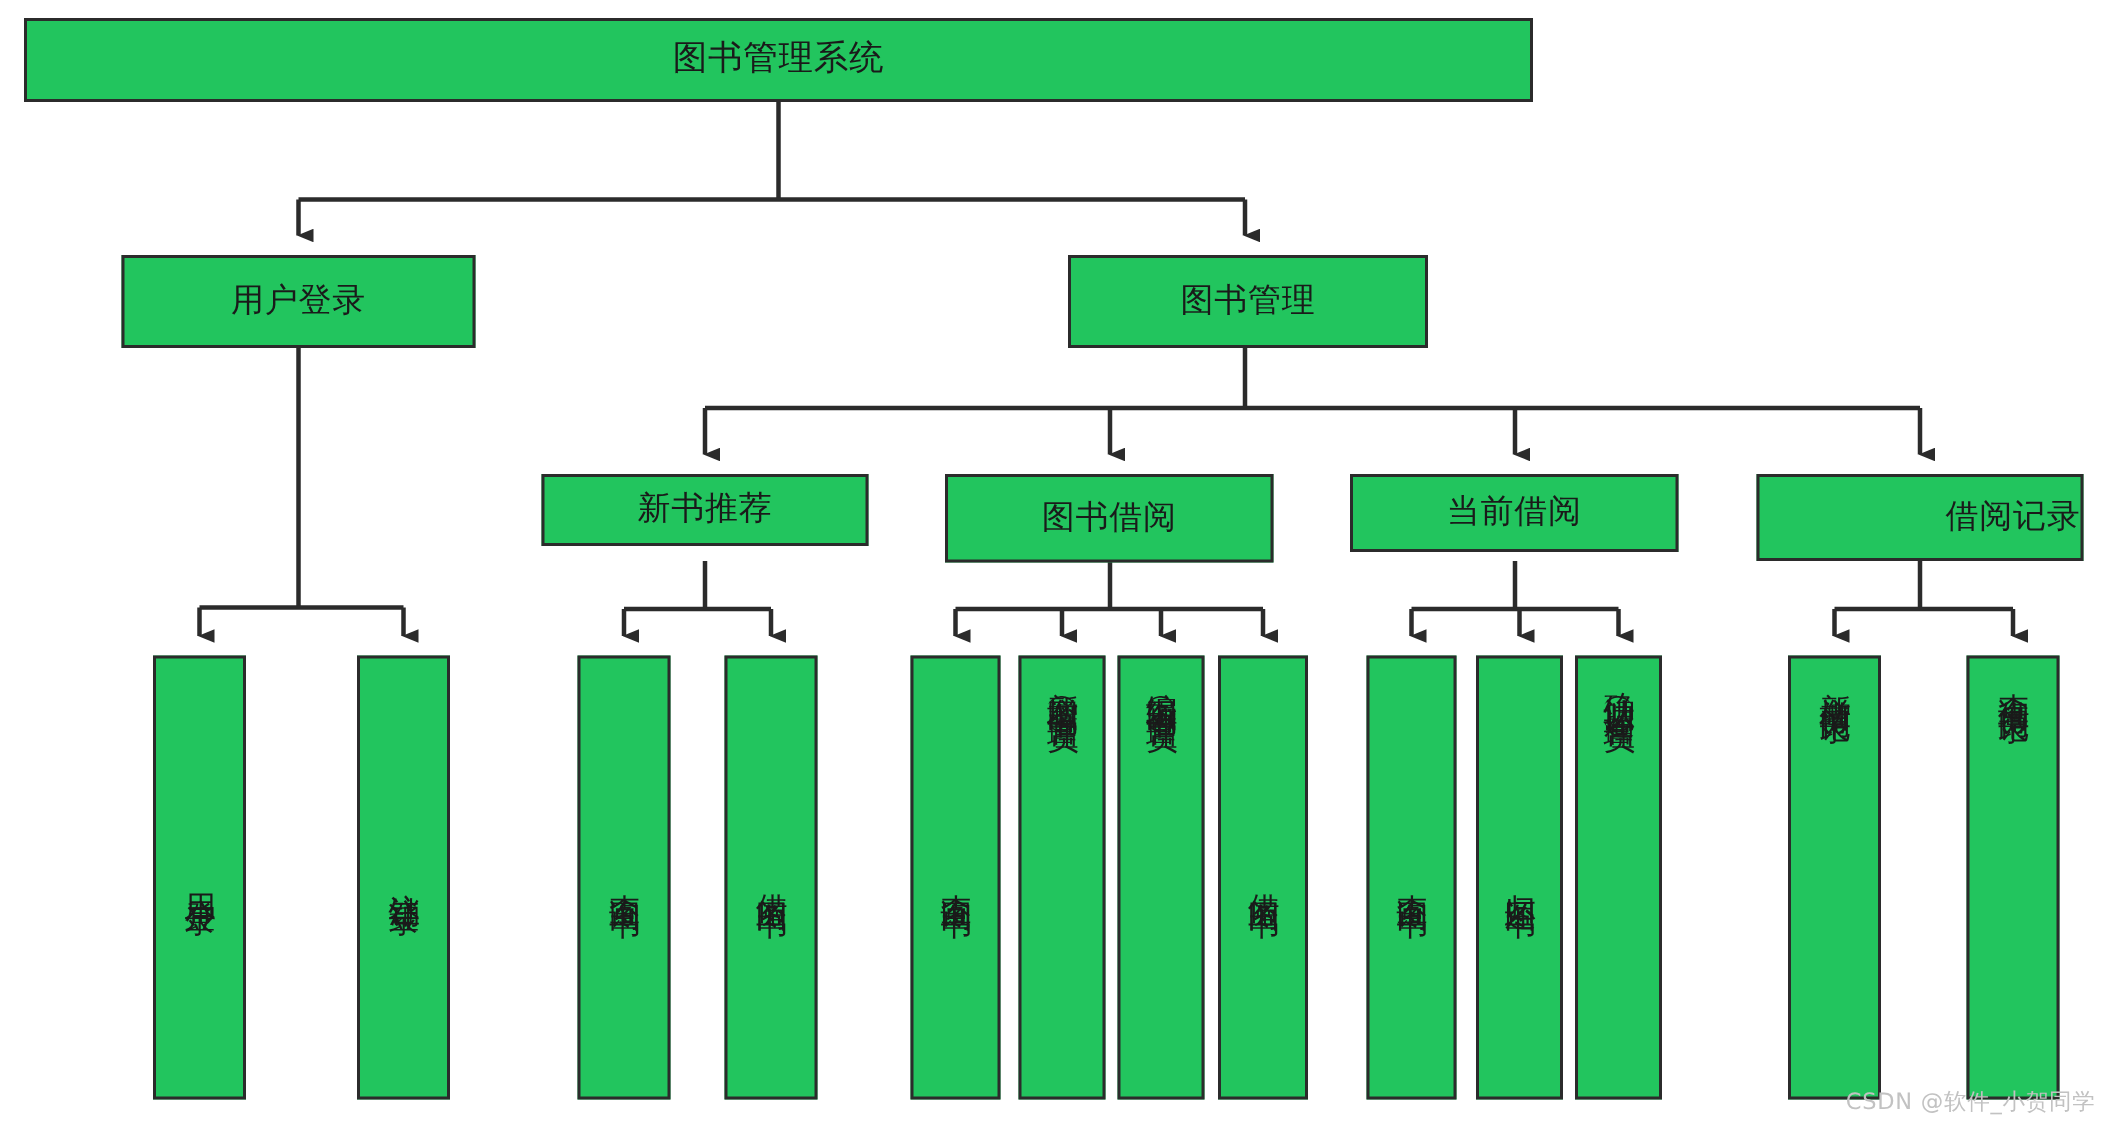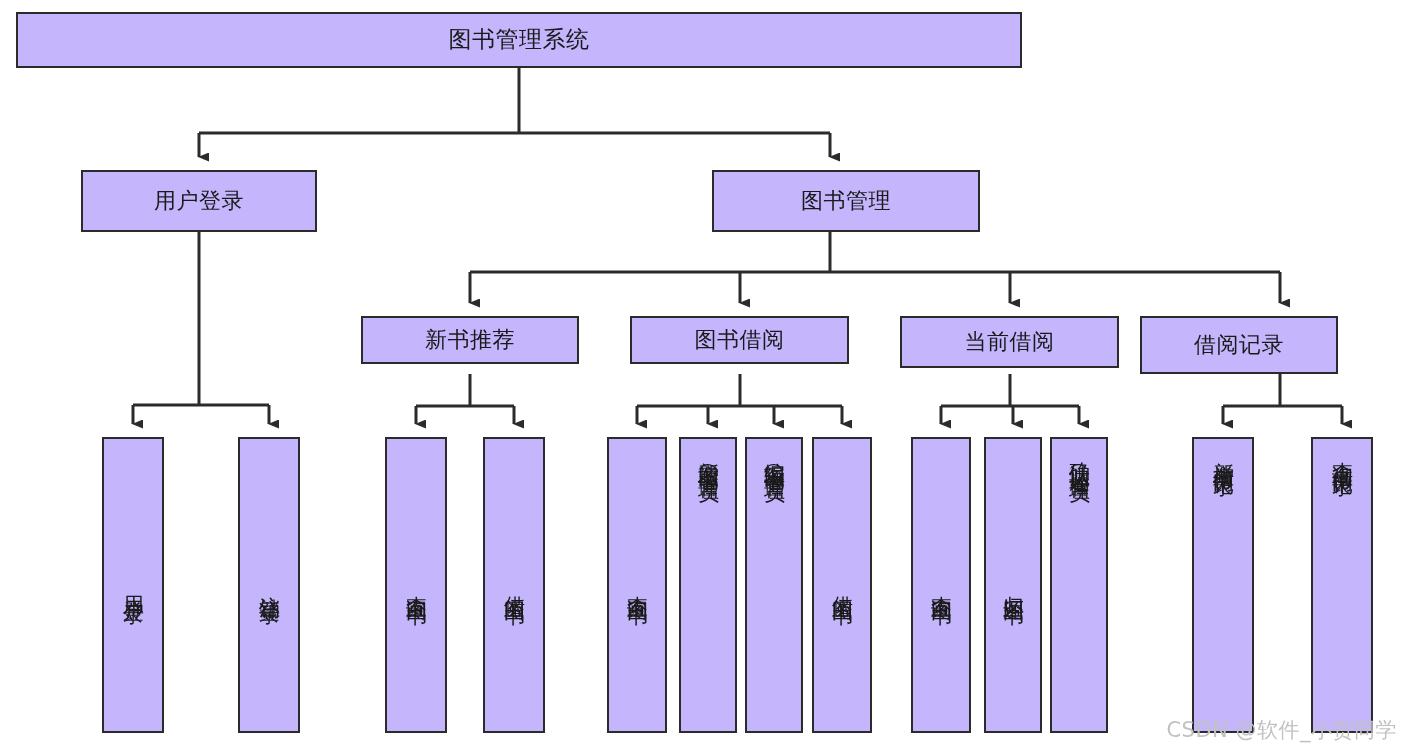--- a/index.html
+++ b/index.html
@@ -22,21 +22,21 @@
     position: absolute;
     left: 0;
     top: 0;
     width: 1405px;
     height: 747px;
     pointer-events: none;
   }
   .node {
     position: absolute;
     box-sizing: border-box;
-    background: #c4b5fd;
+    background: #22c55e;
     border: 2px solid #2b2b2b;
     display: flex;
     align-items: center;
     justify-content: center;
     color: #1b1b1b;
     z-index: 2;
   }
   .node-label {
     display: block;
     text-align: center;
@@ -70,21 +70,21 @@
   }
   
   .node.leaf.short {
     align-items: center;
     padding-top: 0;
   }
   #watermark {
     position: absolute;
     right: 8px;
     bottom: 3px;
-    font-size: 21px;
+    font-size: 15px;
     color: #c2c2c2;
     letter-spacing: 0.5px;
     z-index: 5;
     white-space: nowrap;
   }
 </style>
 </head>
 <body>
 
 <div id="diagram-root">
@@ -132,33 +132,33 @@
       </g>
   </svg>
 
   <div id="node-layer">
       <div class="node horiz root" style="left: 16px; top: 12px; width: 1006px; height: 56px;">
         <span class="node-label">图书管理系统</span>
       </div>
       <div class="node horiz" style="left: 81px; top: 170px; width: 236px; height: 62px;">
         <span class="node-label">用户登录</span>
       </div>
-      <div class="node horiz" style="left: 712px; top: 170px; width: 268px; height: 62px;">
+      <div class="node horiz" style="left: 712px; top: 170px; width: 240px; height: 62px;">
         <span class="node-label">图书管理</span>
       </div>
       <div class="node horiz" style="left: 361px; top: 316px; width: 218px; height: 48px;">
         <span class="node-label">新书推荐</span>
       </div>
-      <div class="node horiz" style="left: 630px; top: 316px; width: 219px; height: 48px;">
+      <div class="node horiz" style="left: 630px; top: 316px; width: 219px; height: 59px;">
         <span class="node-label">图书借阅</span>
       </div>
       <div class="node horiz" style="left: 900px; top: 316px; width: 219px; height: 52px;">
         <span class="node-label">当前借阅</span>
       </div>
-      <div class="node horiz" style="left: 1140px; top: 316px; width: 198px; height: 58px;">
+      <div class="node horiz" style="left: 1171px; top: 316px; width: 218px; height: 58px; justify-content: flex-end;">
         <span class="node-label">借阅记录</span>
       </div>
       <div class="node leaf short" style="left: 102px; top: 437px; width: 62px; height: 296px;">
         <span class="node-label">用户登录</span>
       </div>
       <div class="node leaf short" style="left: 238px; top: 437px; width: 62px; height: 296px;">
         <span class="node-label">注销登录</span>
       </div>
       <div class="node leaf short" style="left: 385px; top: 437px; width: 62px; height: 296px;">
         <span class="node-label">查询图书</span>

